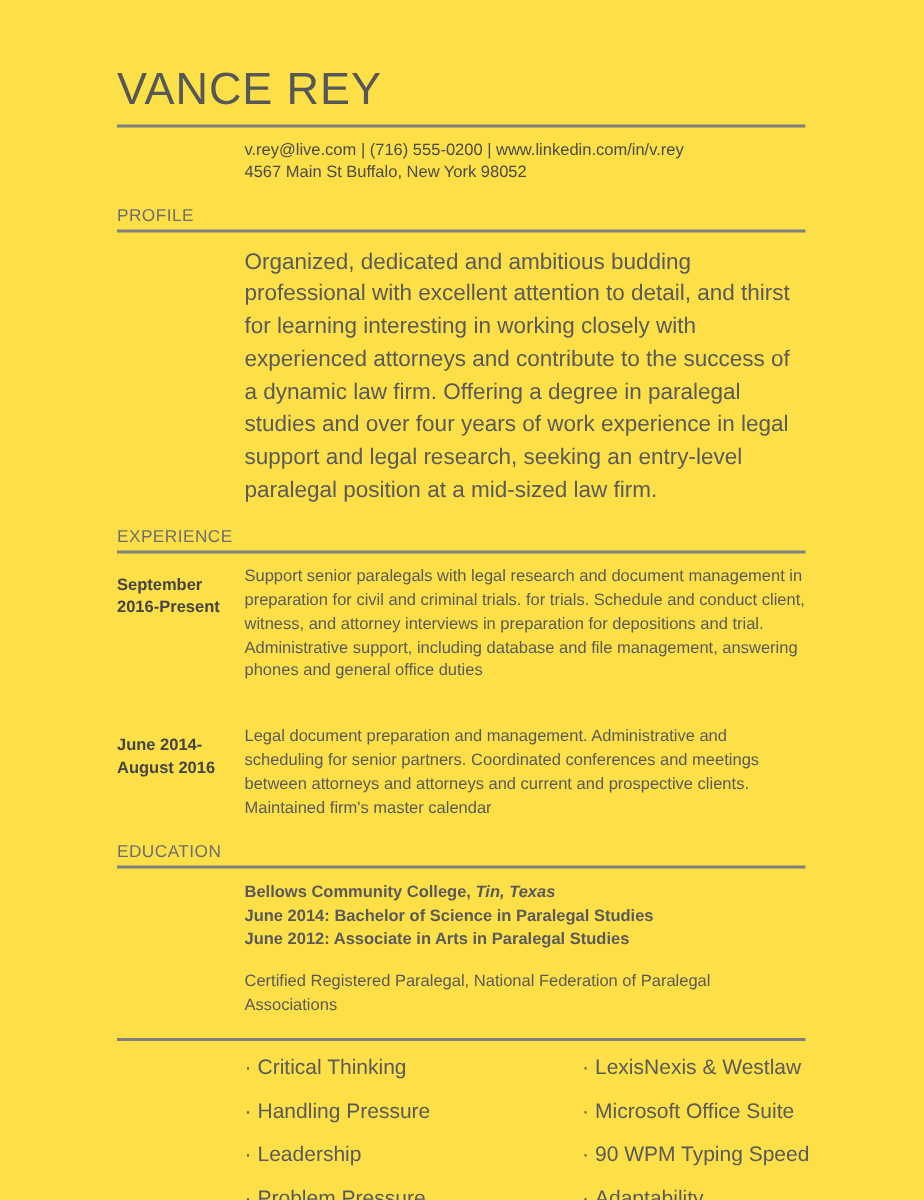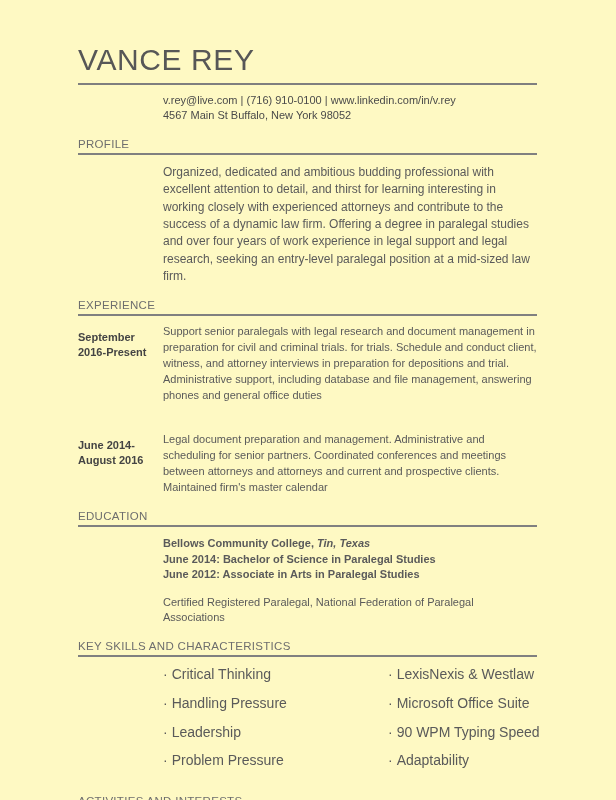--- a/index.html
+++ b/index.html
@@ -12,21 +12,21 @@
     width: 616px;
     height: 800px;
     font-family: "Liberation Sans", sans-serif;
     color: #5a5a5a;
     overflow: hidden;
   }
   .page {
     position: relative;
     width: 616px;
     height: 800px;
-    background: #fef9c3;
+    background: #fde047;
     box-sizing: border-box;
     padding: 44px 79px 0 78px;
   }
 
   
   .name {
     font-size: 30px;
     font-weight: 400;
     letter-spacing: 0.6px;
     color: #575757;
@@ -84,21 +84,21 @@
   .col-body {
     flex: 1 1 auto;
     font-size: 11px;
     line-height: 1.45;
     color: #5a5a5a;
   }
   .body-indent { padding-left: 85px; }
 
   .para {
     margin: 0;
-    font-size: 12px;
+    font-size: 15px;
     line-height: 1.45;
     color: #5a5a5a;
   }
   .profile-para { padding-top: 9px; }
 
   .job-title {
     font-size: 11px;
     color: #4f4f4f;
     margin: 0;
     padding-top: 9px;
@@ -141,21 +141,21 @@
 </style>
 </head>
 <body>
 
 <div class="page">
 
   <h1 class="name">VANCE REY</h1>
   <div class="rule"></div>
 
   <div class="contact">
-    <div>v.rey@live.com | (716) 910-0100 | www.linkedin.com/in/v.rey</div>
+    <div>v.rey@live.com | (716) 555-0200 | www.linkedin.com/in/v.rey</div>
     <div>4567 Main St Buffalo, New York 98052</div>
   </div>
 
   <div class="section">
     <div class="section-title">PROFILE</div>
     <div class="rule thin"></div>
     <div class="body-indent">
       <p class="para profile-para">Organized, dedicated and ambitious budding professional with excellent attention to detail, and thirst for learning interesting in working closely with experienced attorneys and contribute to the success of a dynamic law firm. Offering a degree in paralegal studies and over four years of work experience in legal support and legal research, seeking an entry-level paralegal position at a mid-sized law firm.</p>
     </div>
   </div>
@@ -188,21 +188,20 @@
     <div class="rule thin"></div>
     <div class="body-indent edu-block">
       <div class="edu-line"><span>Bellows Community College, </span><span class="loc">Tin, Texas</span></div>
       <div class="edu-line">June 2014: Bachelor of Science in Paralegal Studies</div>
       <div class="edu-line">June 2012: Associate in Arts in Paralegal Studies</div>
       <div class="edu-cert">Certified Registered Paralegal, National Federation of Paralegal Associations</div>
     </div>
   </div>
 
   <div class="section">
-    <div class="section-title">KEY SKILLS AND CHARACTERISTICS</div>
     <div class="rule thin"></div>
     <div class="body-indent">
       <div class="skills">
         <div class="skills-col left">
           <div class="skill"><span class="bullet">·</span><span>Critical Thinking</span></div>
           <div class="skill"><span class="bullet">·</span><span>Handling Pressure</span></div>
           <div class="skill"><span class="bullet">·</span><span>Leadership</span></div>
           <div class="skill"><span class="bullet">·</span><span>Problem Pressure</span></div>
         </div>
         <div class="skills-col right">

